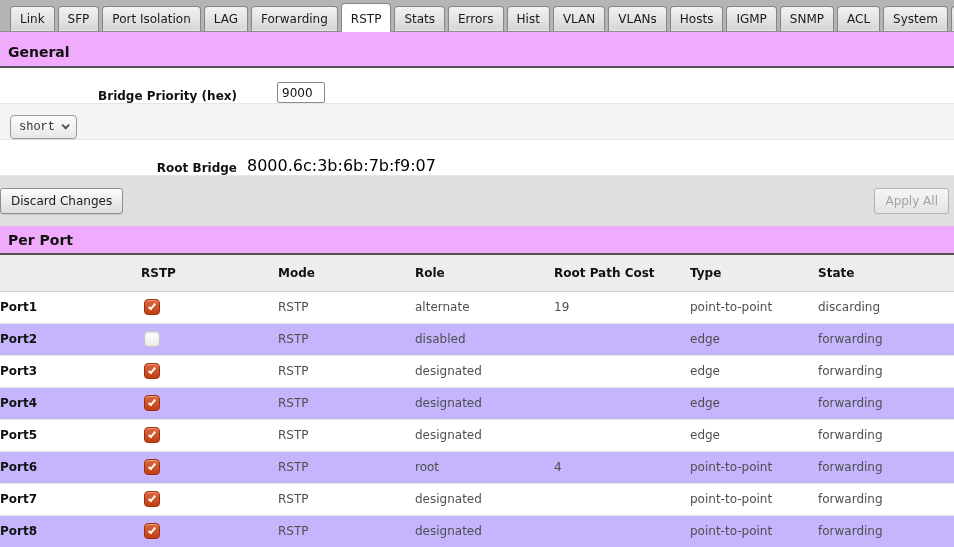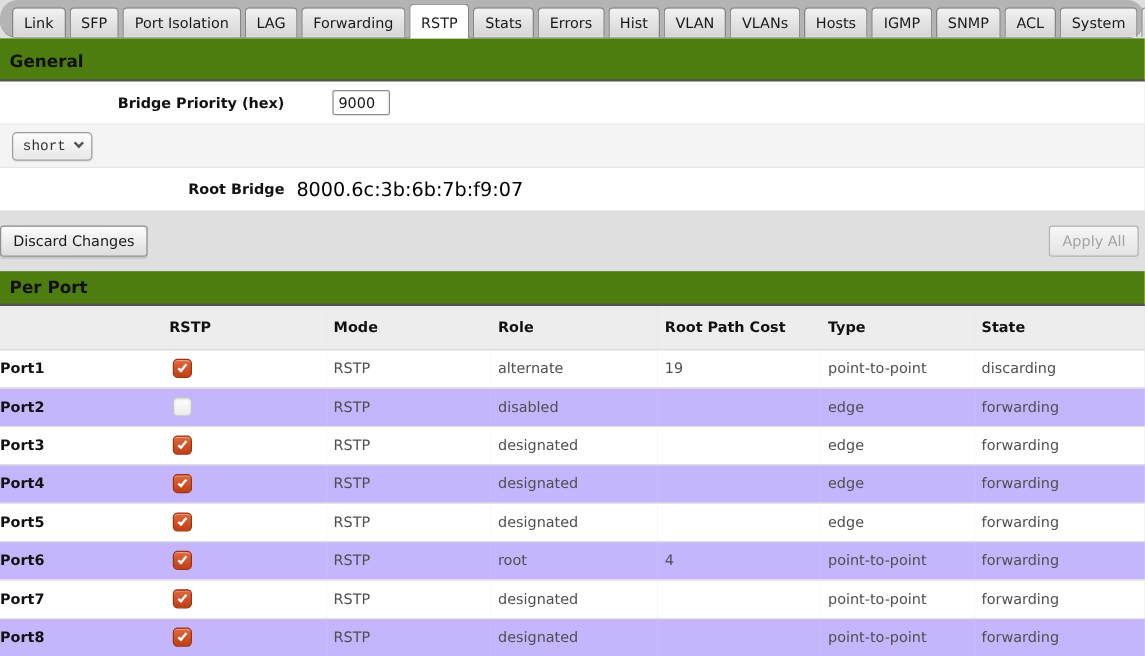--- a/index.html
+++ b/index.html
@@ -7,21 +7,21 @@
     width: 954px; height: 547px; overflow: hidden;
     font-family: "DejaVu Sans", "Liberation Sans", sans-serif;
     background: #dfdfdf;
   }
 
   
   .tabbar {
     height: 32px; background: #b4b4b4;
     border-bottom: 1px solid #8f8f8f;
     display: flex; align-items: flex-end; gap: 3px;
-    padding-left: 10px; position: relative; border-radius: 15px;
+    padding-left: 10px; position: relative;
   }
   .tab {
     display: inline-block;
     background: linear-gradient(#f2f2f2, #d5d5d5);
     border: 1px solid #868686; border-bottom: none;
     border-radius: 4px 4px 0 0;
     padding: 5px 9px 5px;
     font-size: 12px; color: #1a1a1a;
     cursor: pointer; white-space: nowrap;
     box-shadow: 0 -1px 1px rgba(255,255,255,.35) inset;
@@ -29,31 +29,31 @@
   .tab.active {
     background: #fff;
     padding-top: 8px; padding-bottom: 6px;
     margin-bottom: -1px;
     z-index: 2; position: relative;
     box-shadow: none;
   }
 
   
   .section-header {
-    background: #4d7c0f;
+    background: #f0abfc;
     border-bottom: 2px solid #545454;
     font-size: 14px; font-weight: bold; color: #111;
     padding-left: 8px;
   }
   .section-header.general { height: 36px; padding-top: 12px; }
   .section-header.perport { height: 29px; padding-top: 6px; }
 
   
   .form-row {
-    height: 36px; display: flex; align-items: center;
+    height: 36px; display: flex; align-items: flex-end;
     background: #fff; border-bottom: 1px solid #e6e6e6;
   }
   .form-row.alt { background: #f4f4f4; }
   .form-label {
     width: 237px; text-align: right;
     font-size: 12px; font-weight: bold; color: #111;
     flex-shrink: 0;
   }
   .form-control { margin-left: 10px; }
   .text-input {

